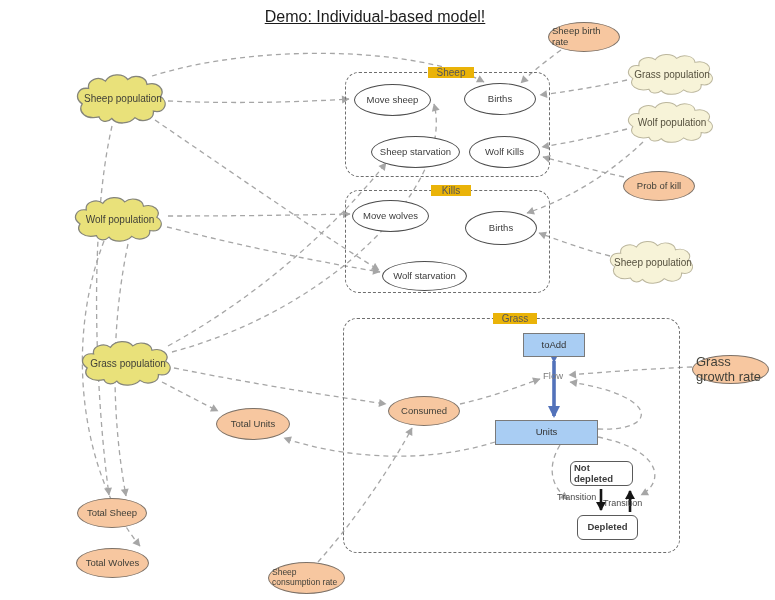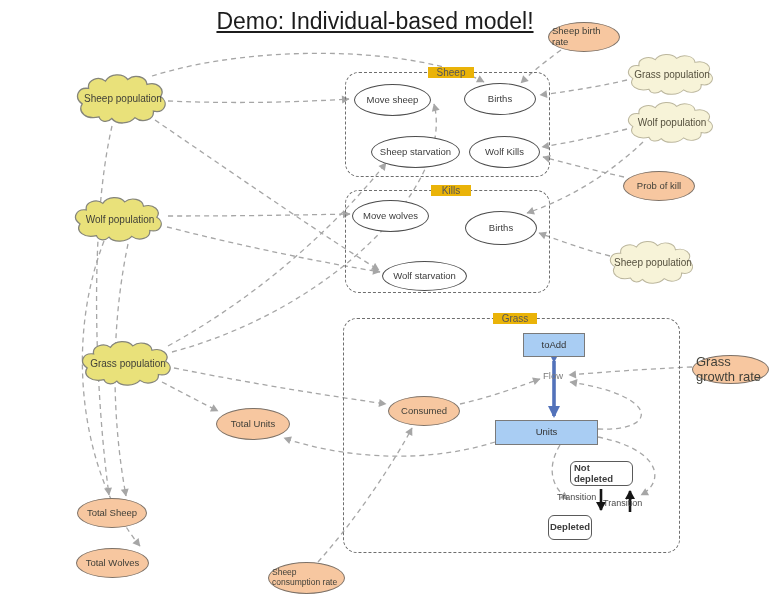--- a/index.html
+++ b/index.html
@@ -1,20 +1,20 @@
 <!DOCTYPE html>
 <html><head>
 <meta charset="utf-8">
 <style>
   html,body{margin:0;padding:0;background:#ffffff;}
   #canvas{position:relative;width:775px;height:600px;background:#fff;overflow:hidden;
           font-family:"Liberation Sans", sans-serif;}
   #edge-layer{position:absolute;left:0;top:0;width:775px;height:600px;}
   .title{position:absolute;left:170px;top:8px;width:410px;text-align:center;
-         font-size:23px;font-weight:500;color:#1c1c1c;text-decoration:underline;}
+         font-size:16px;font-weight:500;color:#1c1c1c;text-decoration:underline;}
   .node{position:absolute;display:flex;align-items:center;justify-content:center;
         box-sizing:border-box;color:#3f3f38;}
   .nlabel{position:relative;z-index:2;font-size:9.5px;line-height:1.12;padding:0 3px;}
   .cloud svg{position:absolute;left:0;top:0;width:100%;height:100%;z-index:1;}
   .cloud.yellow path{fill:#e9e17a;stroke:#85857a;stroke-width:1.6;}
   .cloud.cream path{fill:#f7f3d8;stroke:#bcb79e;stroke-width:1.4;}
   .enode{border-radius:50%;border:1.4px solid #7d7268;background:#f7c7a0;font-size:9.5px;}
   .wnode{border-radius:50%;border:1.3px solid #4d4d4d;background:#ffffff;font-size:9.5px;color:#3c3c3c;}
   .bluerect{border:1.5px solid #7a7a7a;background:#a9cdf3;font-size:10px;color:#333;}
   .state{border:1.3px solid #5a5a5a;background:#fff;border-radius:6px;font-size:9.5px;color:#3c3c3c;font-weight:bold;}
@@ -181,19 +181,19 @@
     <span class="nlabel">toAdd</span>
   </div>
   <div class="node bluerect" style="left:495px;top:420px;width:103px;height:25px">
     <span class="nlabel">Units</span>
   </div>
   <div class="floatlabel" style="left:534px;top:370px;width:38px">Flow</div>
 
   <div class="node state" style="left:570px;top:461px;width:63px;height:25px">
     <span class="nlabel">Not depleted</span>
   </div>
-  <div class="node state" style="left:548px;top:515px;width:44px;height:25px">
+  <div class="node state" style="left:577px;top:515px;width:61px;height:25px">
     <span class="nlabel">Depleted</span>
   </div>
   <div class="translabel" style="left:557px;top:492px">Transition</div>
   <div class="translabel" style="left:603px;top:498px">Transition</div>
 
 </div>
 
 </body></html>

